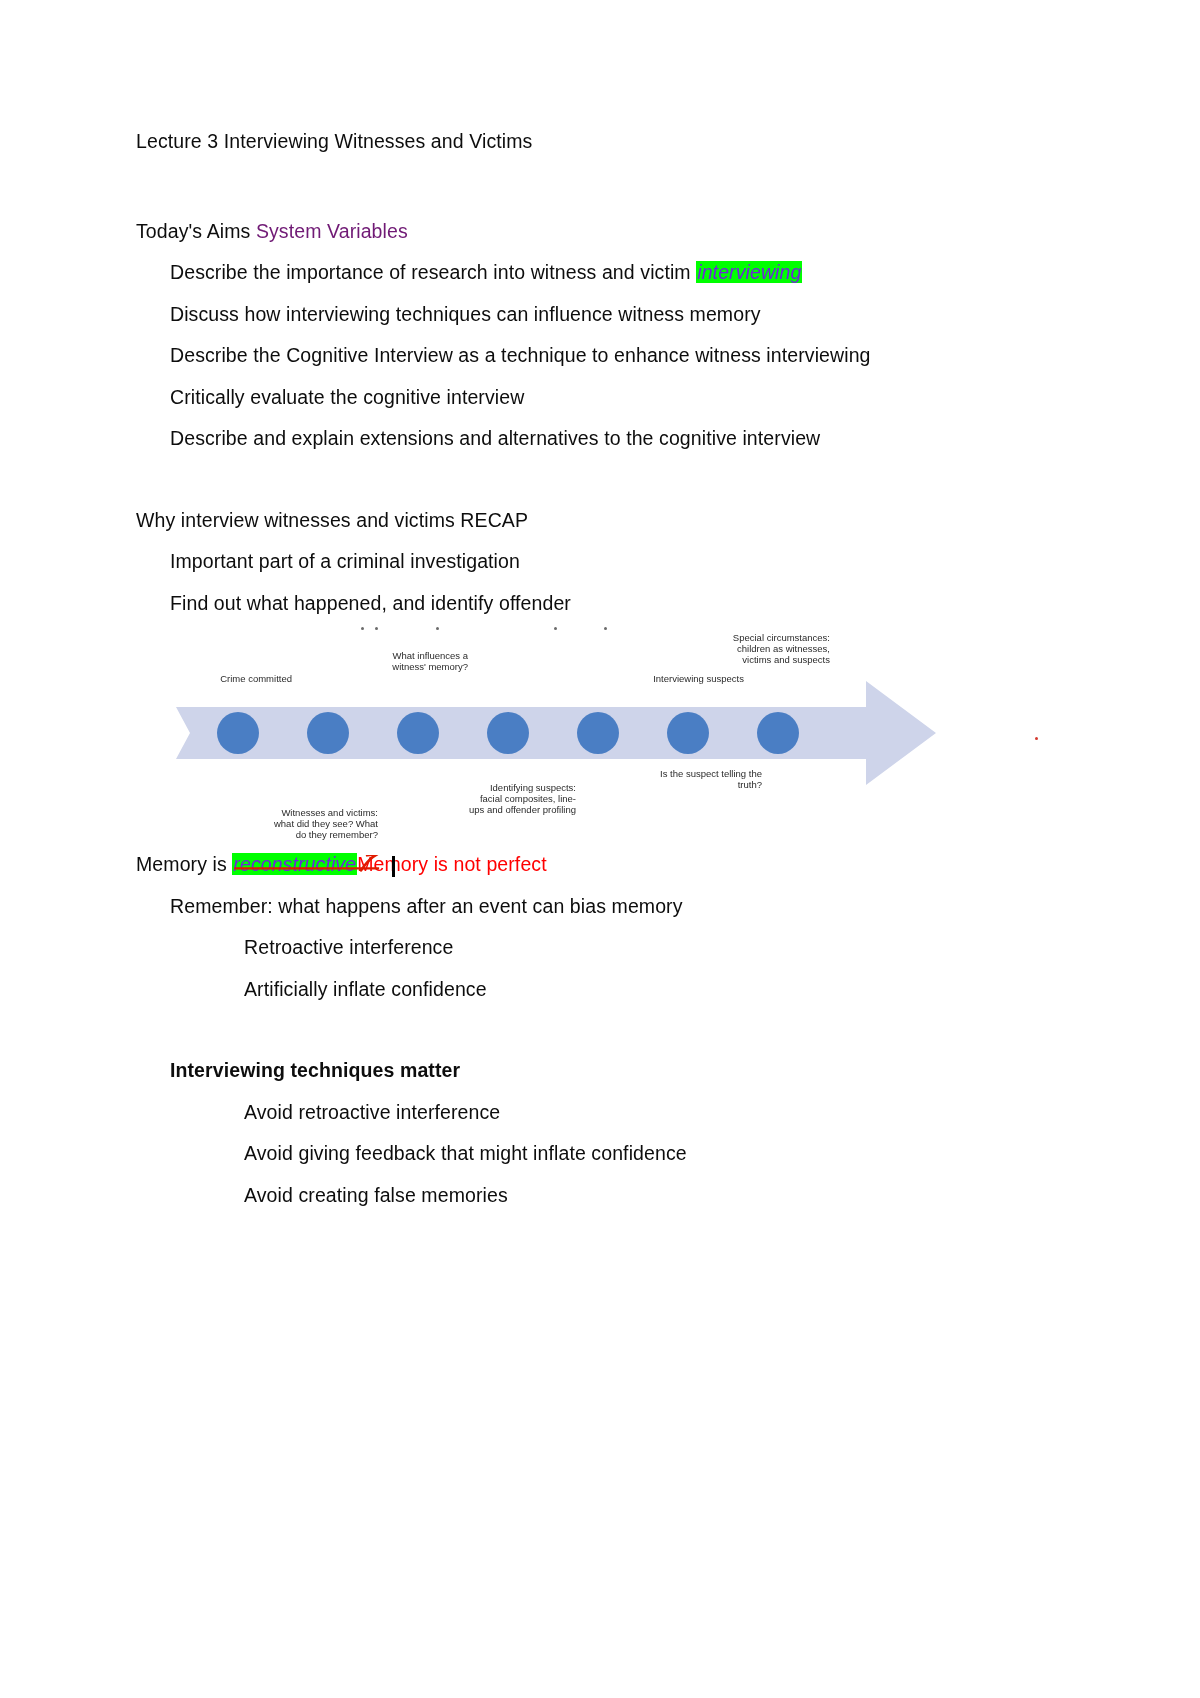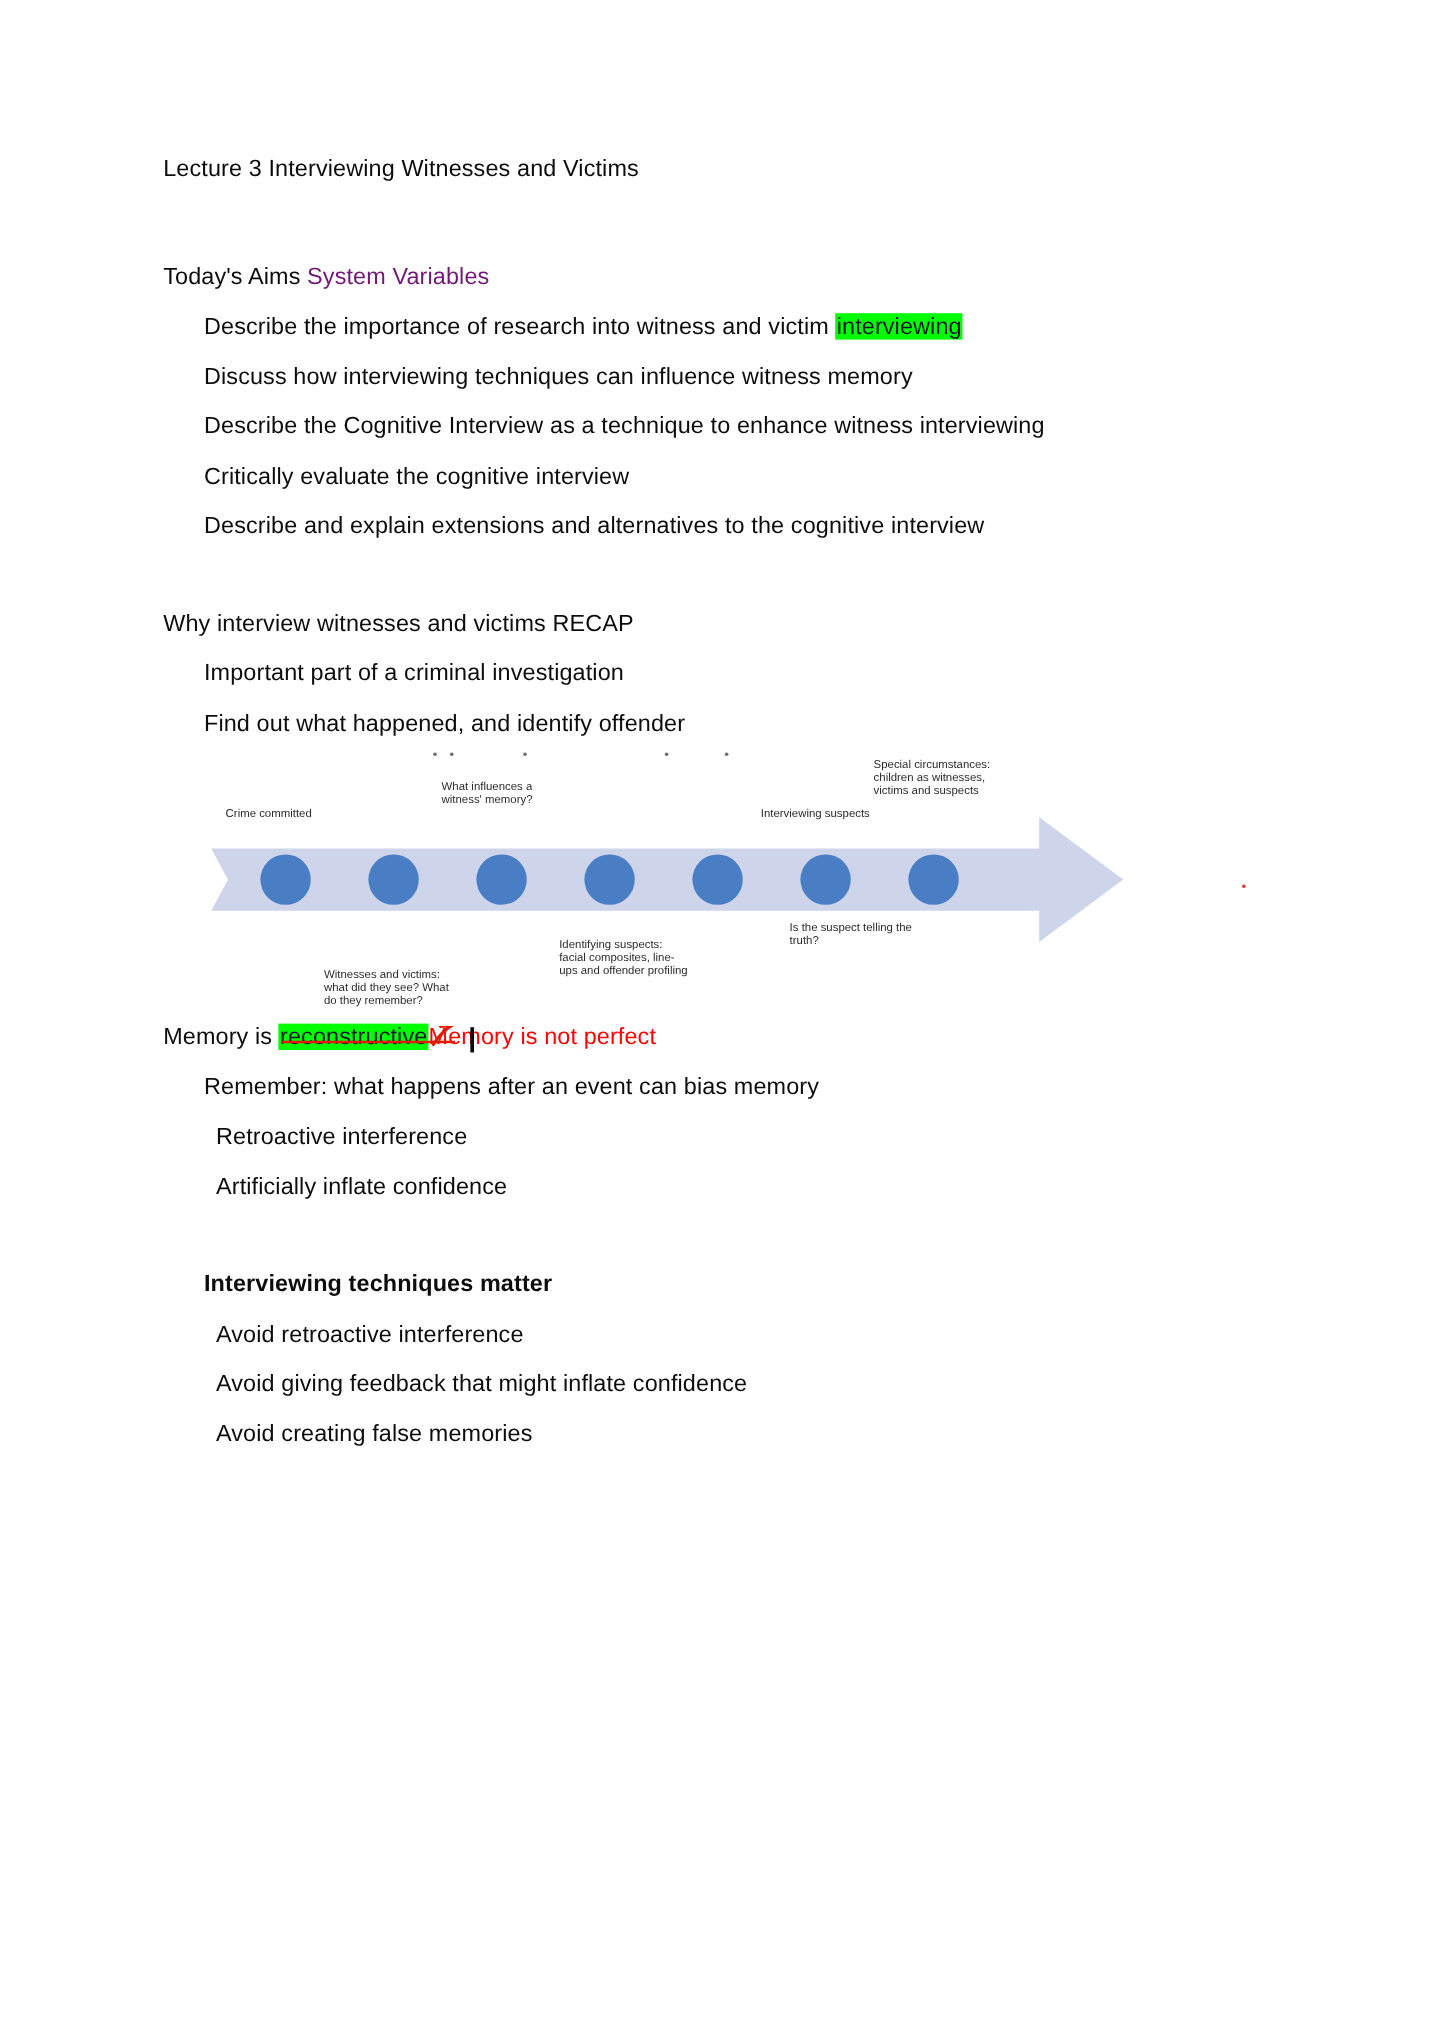--- a/index.html
+++ b/index.html
@@ -34,27 +34,28 @@
     margin: 0;
     white-space: nowrap;
     letter-spacing: 0.1px;
   }
   .doc-title { margin-bottom: 70px; }
 
   .heading { margin-bottom: 20px; }
   .heading .red { color: #701a75; }
 
   .l1 { margin-left: 34px; margin-top: 22px; }
-  .l2 { margin-left: 44px; margin-top: 22px; }
+  .l2 { margin-left: 108px; margin-top: 22px; }
 
   .bold { font-weight: bold; }
   .hl-green {
     background: #00ff00;
-    color: #0f172a;
+    color: #6d28d9;
     padding: 0 1px;
+    font-style: italic;
   }
   .red-text { color: #ff0000; }
 
   .gap-lg { height: 62px; }
   .gap-md { height: 40px; }
 
   
   .struck {
     position: relative;
   }
@@ -77,21 +78,21 @@
   }
   .diagram-svg {
     position: absolute;
     left: 0;
     top: 0;
   }
   .dot-row-label {
     position: absolute;
     font-size: 9.5px;
     line-height: 1.15;
-    text-align: left;
+    text-align: right;
     color: #2b2b2b;
     font-family: "Liberation Sans", sans-serif;
   }
   .faint-dot {
     position: absolute;
     width: 3px;
     height: 3px;
     background: #6b6b6b;
     border-radius: 50%;
   }

